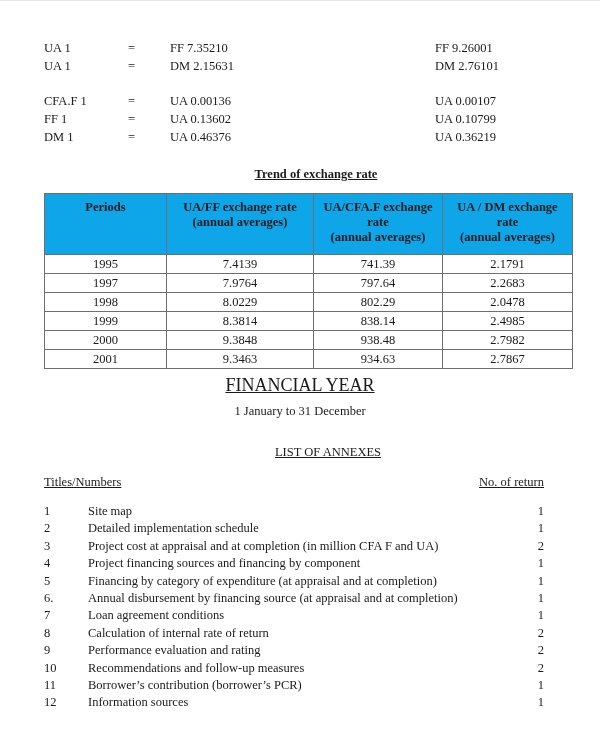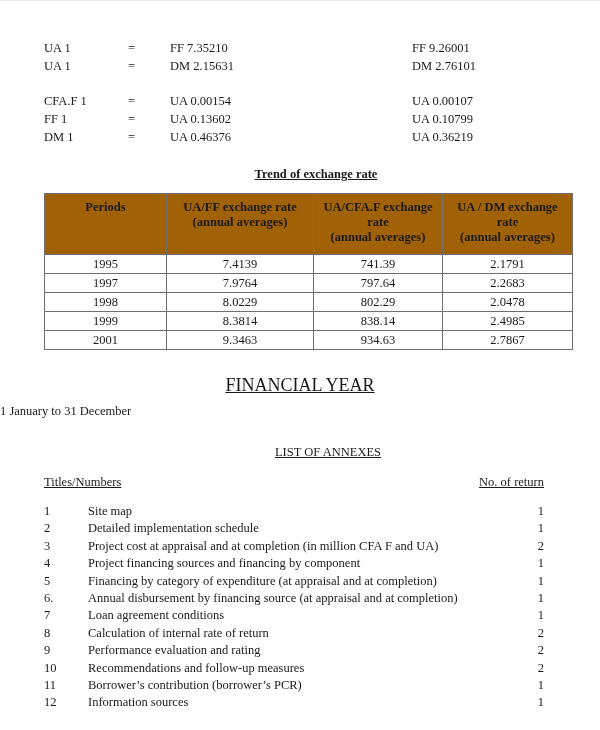--- a/index.html
+++ b/index.html
@@ -29,21 +29,21 @@
   .rate-row {
     display: flex;
     align-items: baseline;
     height: 18px;
     font-size: 12.5px;
   }
   .rate-row.spacer { height: 17px; }
   .rate-label  { width: 84px; flex: none; }
   .rate-eq     { width: 42px; flex: none; }
   .rate-val    { width: 242px; flex: none; }
-  .rate-val2   { flex: none; }
+  .rate-val2   { flex: none; margin-left: 23px; }
 
   
   .table-title {
     position: absolute;
     left: 0;
     top: 166px;
     width: 600px;
     text-align: center;
     font-size: 12.5px;
     font-weight: bold;
@@ -61,21 +61,21 @@
     table-layout: fixed;
     font-size: 12.5px;
   }
   .rate-table th,
   .rate-table td {
     border: 1px solid #6f6f6f;
     text-align: center;
     padding: 0;
   }
   .rate-table thead th {
-    background: #a16207;
+    background: #0ea5e9;
     font-weight: bold;
     height: 54px;
     vertical-align: top;
     padding-top: 6px;
     line-height: 15px;
   }
   .rate-table tbody td {
     height: 18px;
     line-height: 18px;
     margin-left: 45px;
@@ -93,21 +93,21 @@
     width: 600px;
     text-align: center;
     font-size: 18px;
   }
   .fy-title span { text-decoration: underline; }
   .fy-text {
     position: absolute;
     left: 0;
     top: 403px;
     width: 600px;
-    text-align: left;
+    text-align: center;
     font-size: 12.5px;
   }
 
   
   .annex-title {
     position: absolute;
     left: 0;
     top: 444px;
     width: 600px;
     text-align: center;
@@ -157,21 +157,21 @@
     <span class="rate-eq">=</span>
     <span class="rate-val">DM 2.15631</span>
     <span class="rate-val2">DM 2.76101</span>
   </div>
 
   <div class="rate-row spacer"></div>
 
   <div class="rate-row">
     <span class="rate-label">CFA.F 1</span>
     <span class="rate-eq">=</span>
-    <span class="rate-val">UA 0.00154</span>
+    <span class="rate-val">UA 0.00136</span>
     <span class="rate-val2">UA 0.00107</span>
   </div>
   <div class="rate-row">
     <span class="rate-label">FF 1</span>
     <span class="rate-eq">=</span>
     <span class="rate-val">UA 0.13602</span>
     <span class="rate-val2">UA 0.10799</span>
   </div>
   <div class="rate-row">
     <span class="rate-label">DM 1</span>
@@ -226,20 +226,26 @@
       <td>802.29</td>
       <td>2.0478</td>
     </tr>
     <tr>
       <td>1999</td>
       <td>8.3814</td>
       <td>838.14</td>
       <td>2.4985</td>
     </tr>
     <tr>
+      <td>2000</td>
+      <td>9.3848</td>
+      <td>938.48</td>
+      <td>2.7982</td>
+    </tr>
+    <tr>
       <td>2001</td>
       <td>9.3463</td>
       <td>934.63</td>
       <td>2.7867</td>
     </tr>
   </tbody>
 </table>
 
 <div class="fy-title">
   <span>FINANCIAL YEAR</span>

